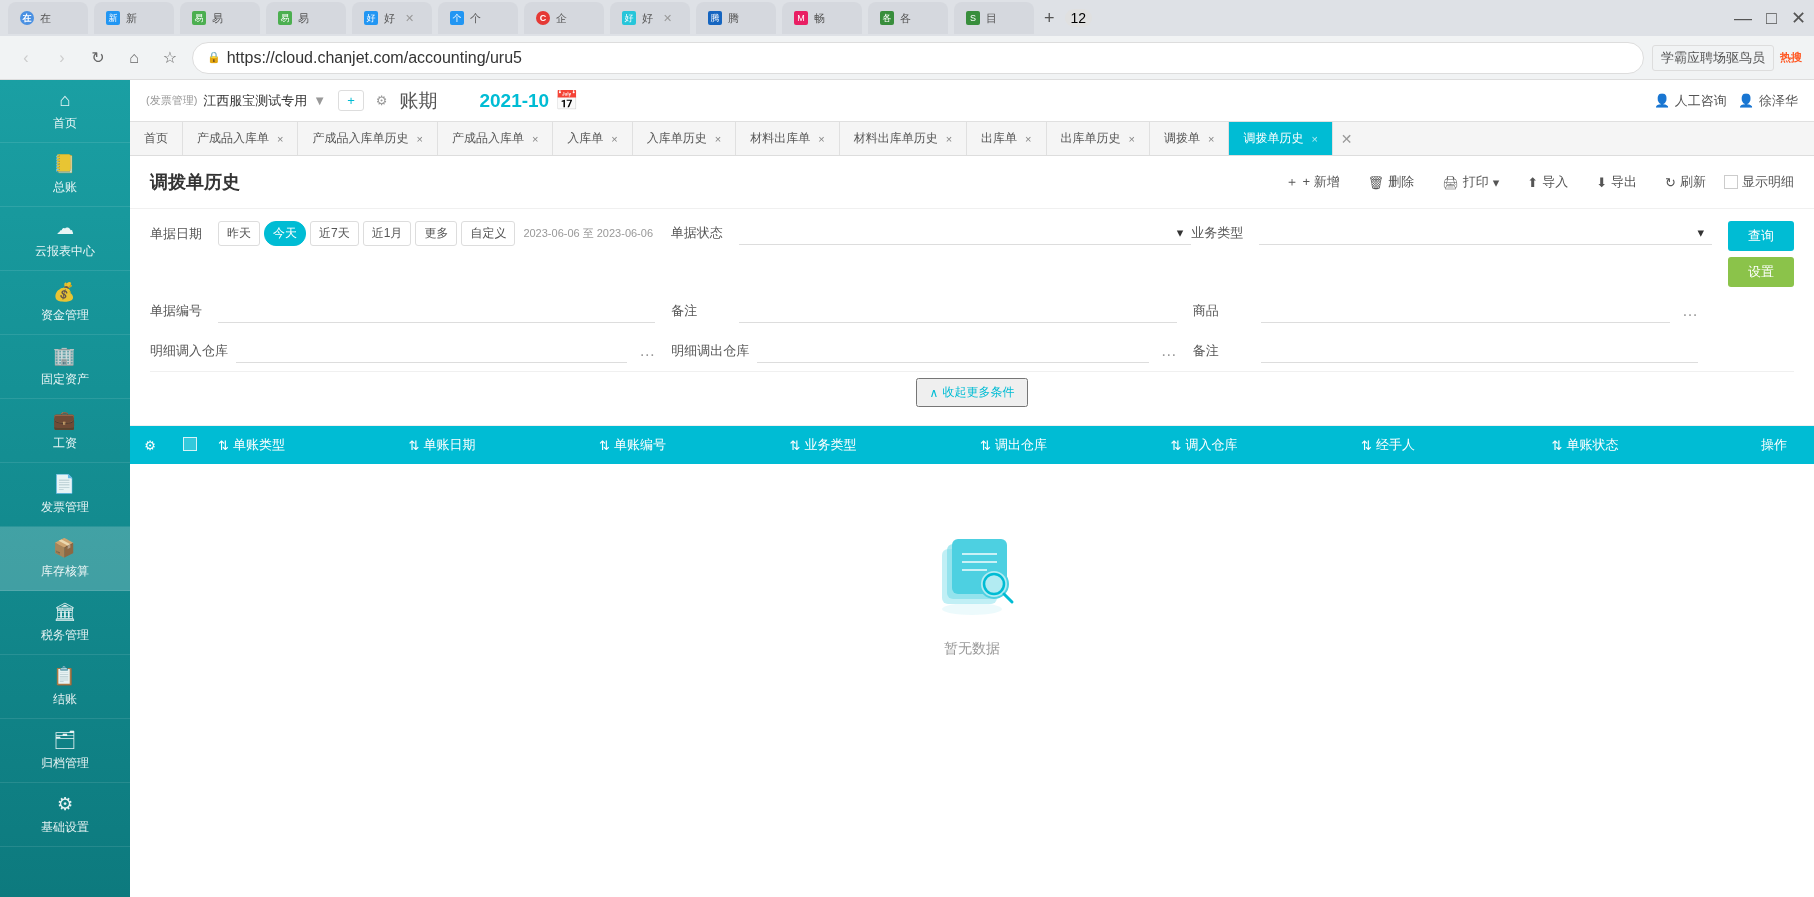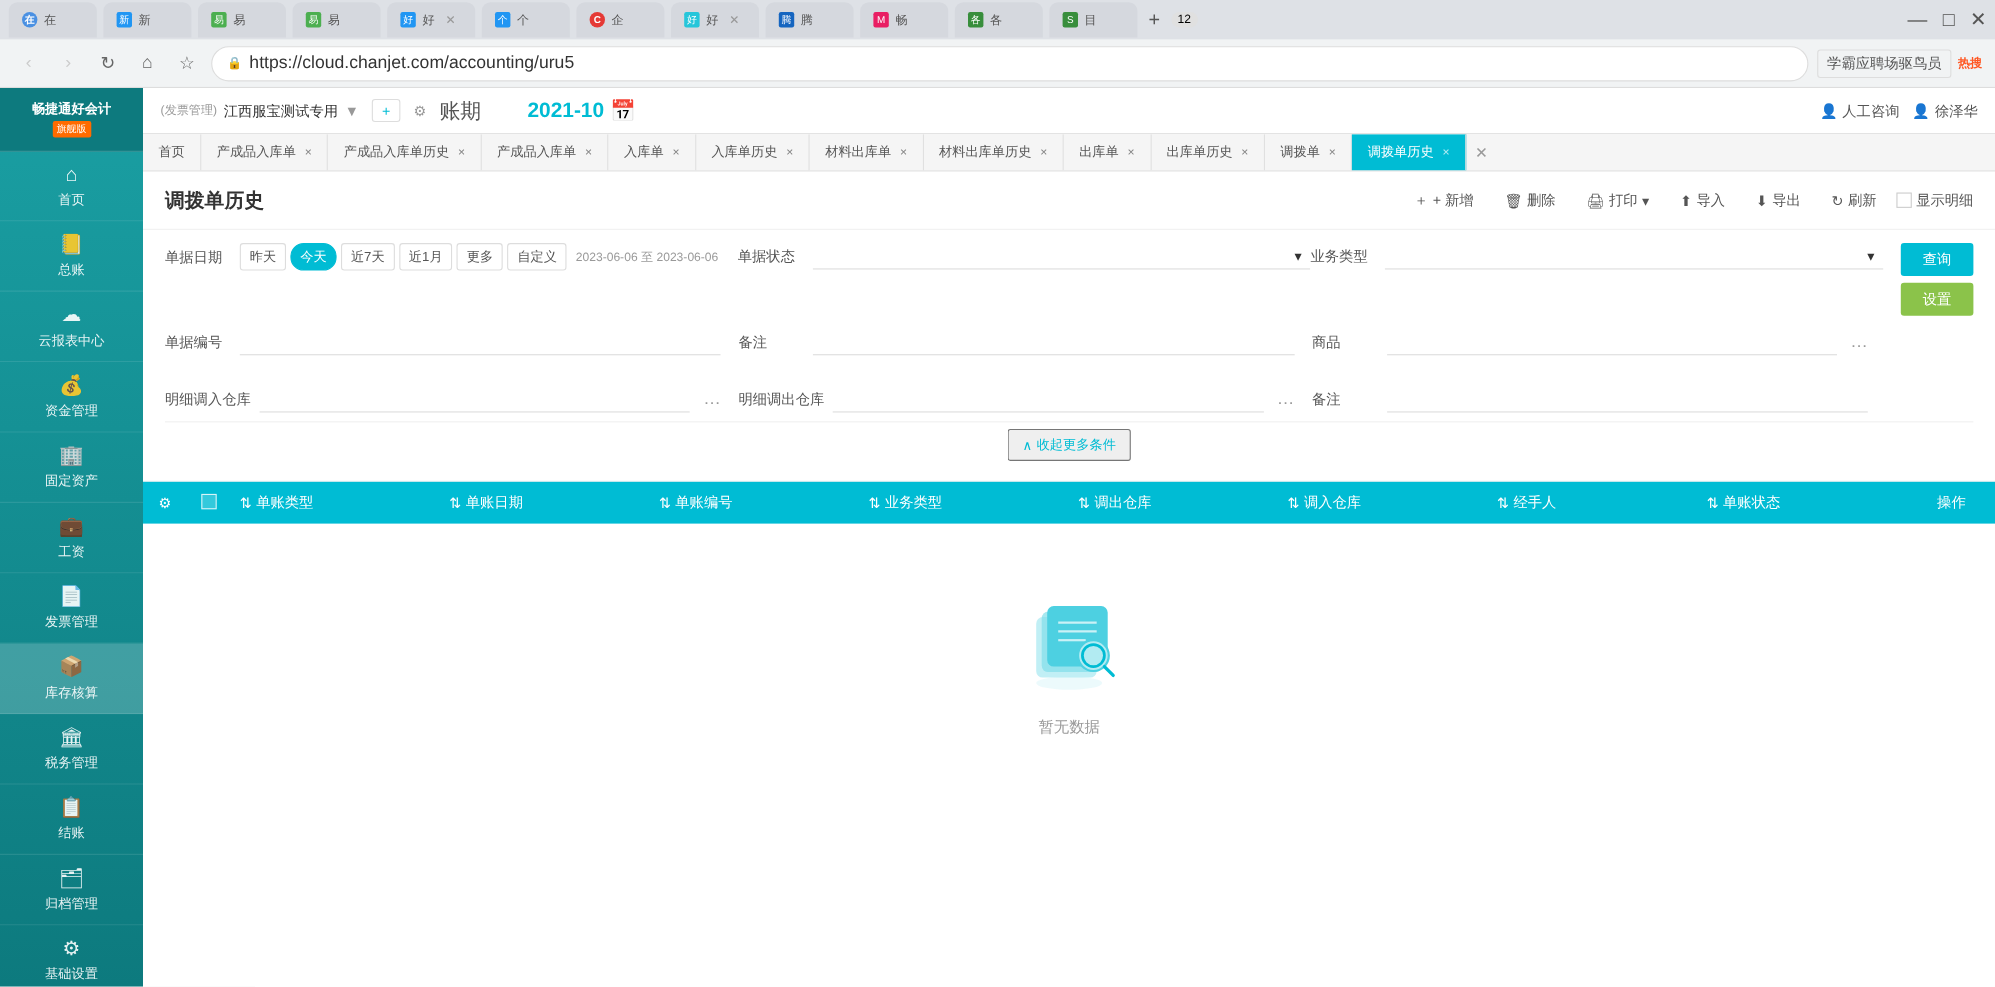--- a/index.html
+++ b/index.html
@@ -5,21 +5,21 @@
     * { box-sizing: border-box; margin: 0; padding: 0; }
     body { font-family: 'Microsoft YaHei', Arial, sans-serif; font-size: 13px; background: #f5f5f5; overflow: hidden; }
 
     
     .browser-chrome { background: #dee1e6; height: 36px; display: flex; align-items: center; padding: 0 8px; gap: 6px; }
     .browser-tab { background: #fff; border-radius: 8px 8px 0 0; padding: 6px 12px; font-size: 12px; display: flex; align-items: center; gap: 6px; height: 32px; min-width: 80px; max-width: 140px; white-space: nowrap; overflow: hidden; }
     .browser-tab.inactive { background: #d5d8de; color: #555; }
     .tab-favicon { width: 14px; height: 14px; border-radius: 2px; flex-shrink: 0; }
     .tab-close { color: #999; font-size: 11px; cursor: pointer; margin-left: 4px; }
     .tab-add { background: none; border: none; font-size: 18px; color: #555; cursor: pointer; padding: 0 4px; }
-    .tab-count { background: #e0e0e0; border-radius: 10px; padding: 1px 6px; font-size: 11px; }
+    .tab-count { background: #e0e0e0; border-radius: 10px; padding: 1px 6px; font-size: 14px; }
 
     .browser-nav { background: #f1f3f4; height: 44px; display: flex; align-items: center; padding: 0 12px; gap: 8px; border-bottom: 1px solid #ddd; }
     .nav-btn { background: none; border: none; color: #666; font-size: 16px; cursor: pointer; padding: 4px; border-radius: 50%; width: 28px; height: 28px; display: flex; align-items: center; justify-content: center; }
     .nav-btn.disabled { color: #ccc; cursor: default; }
     .address-bar { flex: 1; background: #fff; border: 1px solid #ddd; border-radius: 20px; padding: 6px 14px; font-size: 12px; color: #333; display: flex; align-items: center; gap: 6px; }
     .address-bar .lock-icon { color: #4caf50; font-size: 11px; }
     .address-url { color: #333; font-size: 16px; }
     .browser-tools { display: flex; align-items: center; gap: 6px; }
 
     
@@ -166,24 +166,20 @@
   </div>
   <div class="browser-tools">
     <span style="font-size:13px;color:#555;cursor:pointer;border:1px solid #ddd;padding:3px 8px;border-radius:3px;">学霸应聘场驱鸟员</span>
     <span style="color:#ff5722;font-size:11px;font-weight:bold;">热搜</span>
   </div>
 </div>
 
 <div class="app-container">
 
   <div class="sidebar">
-    <div class="sidebar-logo">
-      <div class="logo-text">畅捷通好会计</div>
-      <div class="logo-badge">旗舰版</div>
-    </div>
     <div class="sidebar-menu">
       <div class="sidebar-item">
         <span class="sidebar-icon">⌂</span>
         <span>首页</span>
       </div>
       <div class="sidebar-item">
         <span class="sidebar-icon">📒</span>
         <span>总账</span>
       </div>
       <div class="sidebar-item">
@@ -376,21 +372,21 @@
               <span>▾</span>
             </div>
           </div>
 
           <div class="right-section">
             <button class="query-btn">查询</button>
             <button class="settings-btn">设置</button>
           </div>
         </div>
 
-        <div style="display:flex;align-items:center;gap:16px;margin-bottom:28px;">
+        <div style="display:flex;align-items:center;gap:16px;margin-bottom:16px;">
           <div style="display:flex;align-items:center;gap:8px;flex:1;">
             <span class="filter-label">单据编号</span>
             <input class="filter-input" type="text" style="flex: 1 1 0%;">
           </div>
           <div style="display:flex;align-items:center;gap:8px;flex:1;">
             <span class="filter-label">备注</span>
             <input class="filter-input" type="text" style="flex: 1 1 0%;">
           </div>
           <div style="display:flex;align-items:center;gap:8px;flex:1;">
             <span class="filter-label">商品</span>

